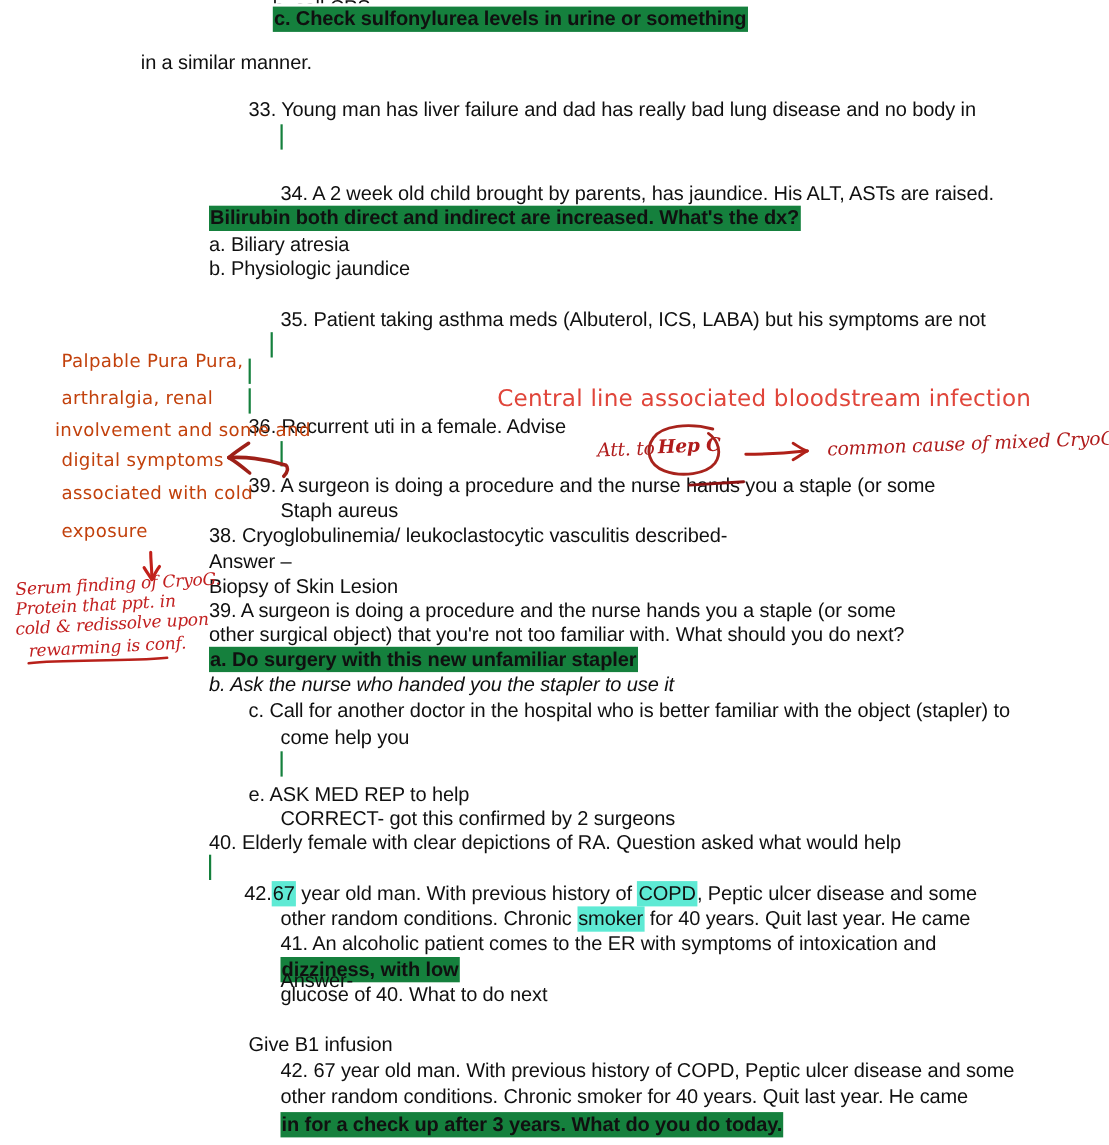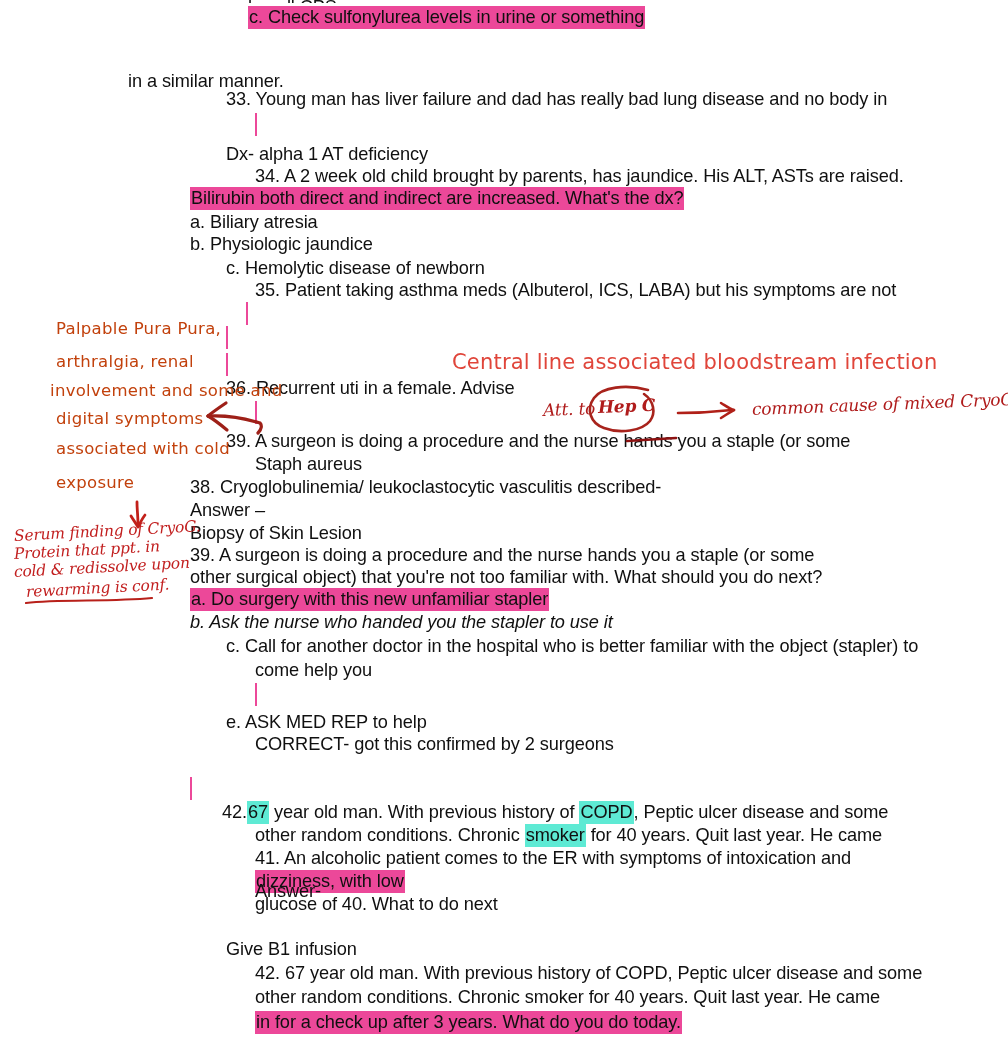--- a/index.html
+++ b/index.html
@@ -33,23 +33,24 @@
     letter-spacing: -0.1px;
     color: #101010;
   }
 
   .clipped-top {
     overflow: hidden;
     height: 7px;
   }
 
   .hl-y {
-    background: #ec4899;
+    background: #15803d;
     padding: 1px 1px 2px 1px;
     box-decoration-break: clone;
+    font-weight: bold;
   }
   .hl-p {
     background: #5eead4;
     padding: 1px 1px 2px 1px;
     box-decoration-break: clone;
   }
   .italic { font-style: italic; }
 
   .strike-word {
     position: relative;
@@ -103,33 +104,31 @@
 </style>
 </head>
 <body>
 
 <div class="doc">
 
   <div class="line clipped-top" style="left:248px; top:-4px;"><span>b. call CPS</span></div>
 
   <div class="line" style="left:248px; top:6px;"><span class="hl-y">c. Check sulfonylurea levels in urine or something</span></div>
 
-  <div class="line" style="left:128px; top:70px;"><span>in a similar manner.</span></div>
+  <div class="line" style="left:128px; top:46px;"><span>in a similar manner.</span></div>
 
   <div class="line" style="left:226px; top:88px;"><span>33. Young man has liver failure and dad has really bad lung disease and no body in</span></div>
   <div class="line" style="left:255px; top:113px;"><span></span><span class="hl-y"></span></div>
 
-  <div class="line" style="left:226px; top:143px;"><span>Dx- alpha 1 AT deficiency</span></div>
   <div class="line" style="left:255px; top:165px;"><span>34. A 2 week old child brought by parents, has jaundice. His ALT, ASTs are raised.</span></div>
 
   <div class="line" style="left:190px; top:187px;"><span class="hl-y">Bilirubin both direct and indirect are increased. What's the dx?</span></div>
   <div class="line" style="left:190px; top:211px;"><span>a. Biliary atresia</span></div>
   <div class="line" style="left:190px; top:233px;"><span>b. Physiologic jaundice</span></div>
 
-  <div class="line" style="left:226px; top:257px;"><span>c. Hemolytic disease of newborn</span></div>
   <div class="line" style="left:255px; top:279px;"><span>35. Patient taking asthma meds (Albuterol, ICS, LABA) but his symptoms are not</span></div>
   <div class="line" style="left:230px; top:302px;"><span></span><span style="display:inline-block;width:16px"></span><span class="hl-y"></span></div>
 
   <div class="line" style="left:226px; top:326px;"><span></span><span class="hl-y"></span></div>
 
   <div class="line" style="left:226px; top:353px;"><span></span><span class="hl-y"></span></div>
 
   <div class="line" style="left:226px; top:377px;"><span>36. Recurrent uti in a female. Advise </span></div>
   <div class="line" style="left:255px; top:401px;"><span></span><span class="hl-y"></span></div>
 
@@ -144,20 +143,21 @@
   <div class="line" style="left:190px; top:588px;"><span class="hl-y">a. Do surgery with this new unfamiliar stapler</span></div>
 
   <div class="line italic" style="left:190px; top:611px;text-align:right;"><span>b. Ask the nurse who handed you the stapler to use it</span></div>
 
   <div class="line" style="left:226px; top:635px;"><span>c. Call for another doctor in the hospital who is better familiar with the object (stapler) to</span></div>
   <div class="line" style="left:255px; top:659px;"><span>come help you</span></div>
   <div class="line" style="left:255px; top:683px;"><span></span><span class="hl-y"></span></div>
 
   <div class="line" style="left:226px; top:711px;"><span>e. ASK MED REP to help</span></div>
   <div class="line" style="left:255px; top:733px;"><span>CORRECT- got this confirmed by 2 surgeons</span></div>
+  <div class="line" style="left:190px; top:755px;"><span>40. Elderly female with clear depictions of RA. Question asked what would help</span></div>
   <div class="line" style="left:190px; top:777px;"><span></span><span class="hl-y"></span></div>
 
   <div class="line" style="left:222px; top:801px;"><span>42.</span><span class="hl-p">67</span><span> year old man. With previous history of </span><span class="hl-p">COPD</span><span>, Peptic ulcer disease and some</span></div>
   <div class="line" style="left:255px; top:824px;"><span>other random conditions. Chronic </span><span class="hl-p">smoker</span><span> for 40 years. Quit last year. He came</span></div>
   <div class="line" style="left:255px; top:847px;"><span>41. An alcoholic patient comes to the ER with symptoms of intoxication and</span></div>
   <div class="line" style="left:255px; top:870px;"><span class="hl-y">dizziness, with low</span></div>
   <div class="line" style="left:255px; top:893px;"><span>glucose of 40. What to do next</span></div>
   <div class="line" style="left:255px; top:880px;"><span>Answer- </span></div>
 
   <div class="line" style="left:226px; top:938px;"><span>Give B1 infusion</span></div>

